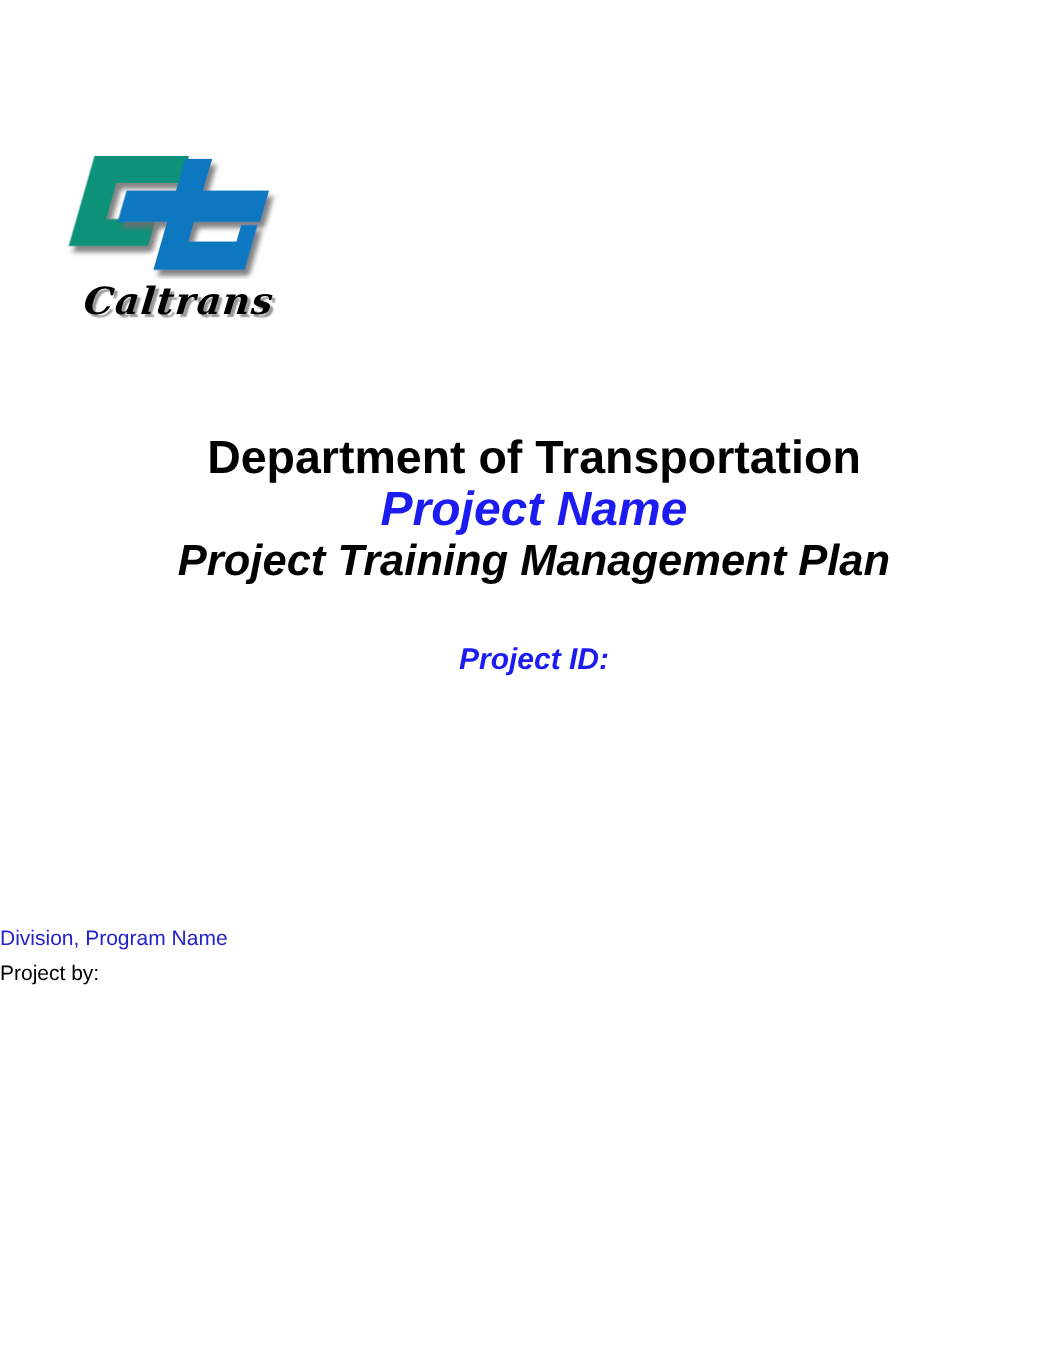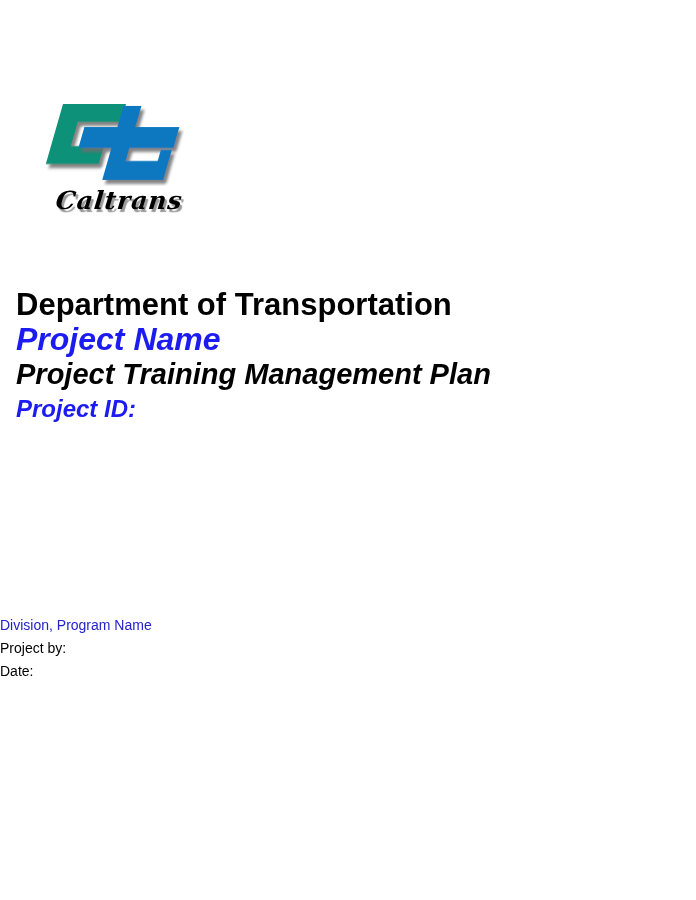--- a/index.html
+++ b/index.html
@@ -39,21 +39,21 @@
     text-shadow: 2.5px 2.5px 1px #9a9a9a;
     white-space: nowrap;
   }
 
   
   .title-block {
     position: absolute;
     top: 287px;
     left: 16px;
     right: 0;
-    text-align: left;
+    text-align: center;
     color: #000;
   }
   .title-line1 {
     font-size: 31px;
     font-weight: bold;
     line-height: 35px;
   }
   .title-line2 {
     font-size: 32px;
     font-weight: bold;
@@ -61,25 +61,26 @@
     color: var(--title-blue, #1C1CF0);
     line-height: 35px;
   }
   .title-line3 {
     font-size: 29px;
     font-weight: bold;
     font-style: italic;
     line-height: 35px;
   }
   .title-line4 {
-    font-size: 24px;
+    font-size: 20px;
     font-weight: bold;
     font-style: italic;
     color: var(--title-blue, #1C1CF0);
     line-height: 33px;
+    margin-top: 32px;
   }
 
   
   .details-block {
     position: absolute;
     top: 614px;
     left: 0;
     right: 0;
     font-size: 14px;
     color: #000;
@@ -110,16 +111,15 @@
   <div class="title-block">
     <div class="title-line1">Department of Transportation</div>
     <div class="title-line2">Project Name</div>
     <div class="title-line3">Project Training Management Plan</div>
     <div class="title-line4">Project ID:</div>
   </div>
 
   <div class="details-block">
     <div class="line division-line">Division, Program Name</div>
     <div class="line">Project by:</div>
-    <div class="line">Date:</div>
   </div>
 
 </div>
 
 </body></html>

